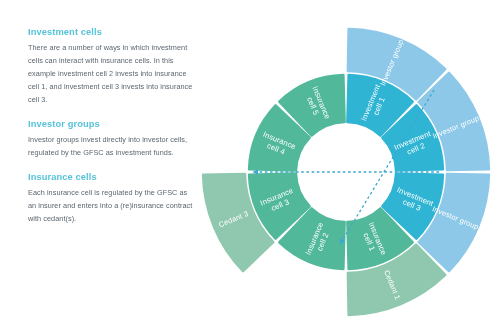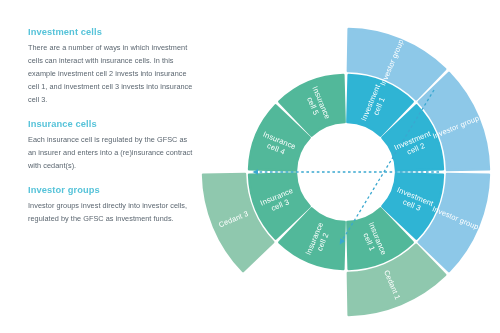--- a/index.html
+++ b/index.html
@@ -72,27 +72,27 @@
 <div id="page">
 
   <div class="text-col">
 
     <div class="sec-block">
       <h2 class="sec-heading">Investment cells</h2>
       <p class="sec-body">There are a number of ways in which investment cells can interact with insurance cells. In this example investment cell 2 invests into insurance cell 1, and investment cell 3 invests into insurance cell 3.</p>
     </div>
 
     <div class="sec-block">
-      <h2 class="sec-heading">Insurance cells</h2>
-      <p class="sec-body">Each insurance cell is regulated by the GFSC as an insurer and enters into a (re)insurance contract with cedant(s).</p>
+      <h2 class="sec-heading">Investor groups</h2>
+      <p class="sec-body">Investor groups invest directly into investor cells, regulated by the GFSC as investment funds.</p>
     </div>
 
     <div class="sec-block">
-      <h2 class="sec-heading">Investor groups</h2>
-      <p class="sec-body">Investor groups invest directly into investor cells, regulated by the GFSC as investment funds.</p>
+      <h2 class="sec-heading">Insurance cells</h2>
+      <p class="sec-body">Each insurance cell is regulated by the GFSC as an insurer and enters into a (re)insurance contract with cedant(s).</p>
     </div>
 
   </div>
 
   <div class="diagram">
     <svg id="ring-svg" width="304" height="312" viewBox="0 0 304 312" xmlns="http://www.w3.org/2000/svg">
       <defs>
         <marker id="arrowhead" markerWidth="5" markerHeight="5" refX="4" refY="2.2" orient="auto" markerUnits="strokeWidth">
           <path d="M0,0 L4.4,2.2 L0,4.4 z" fill="#3aa8d0"></path>
         </marker>

